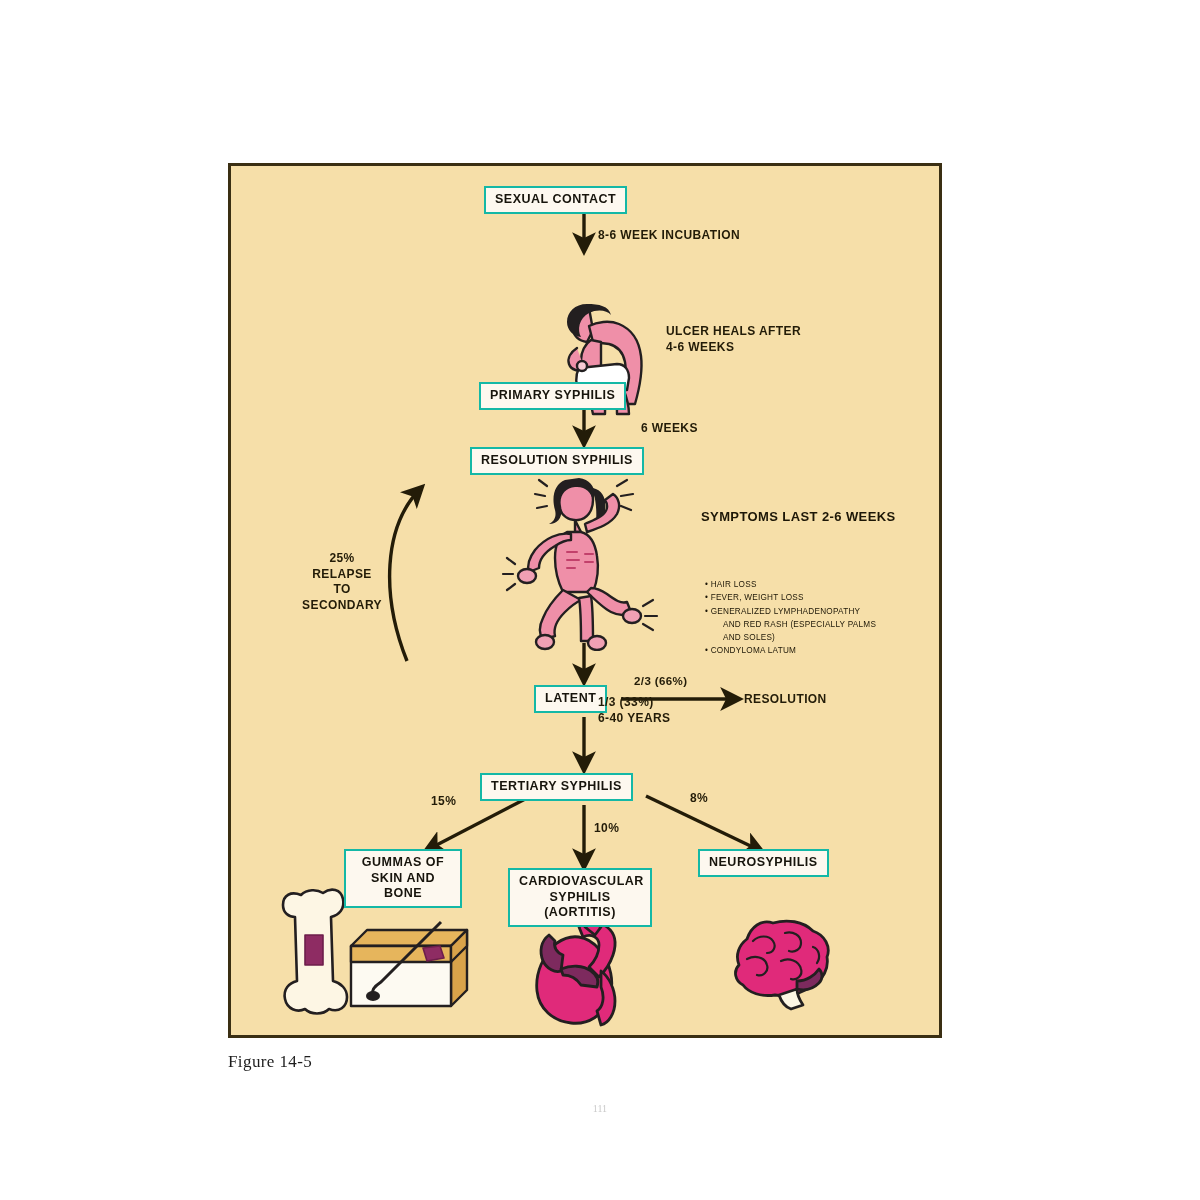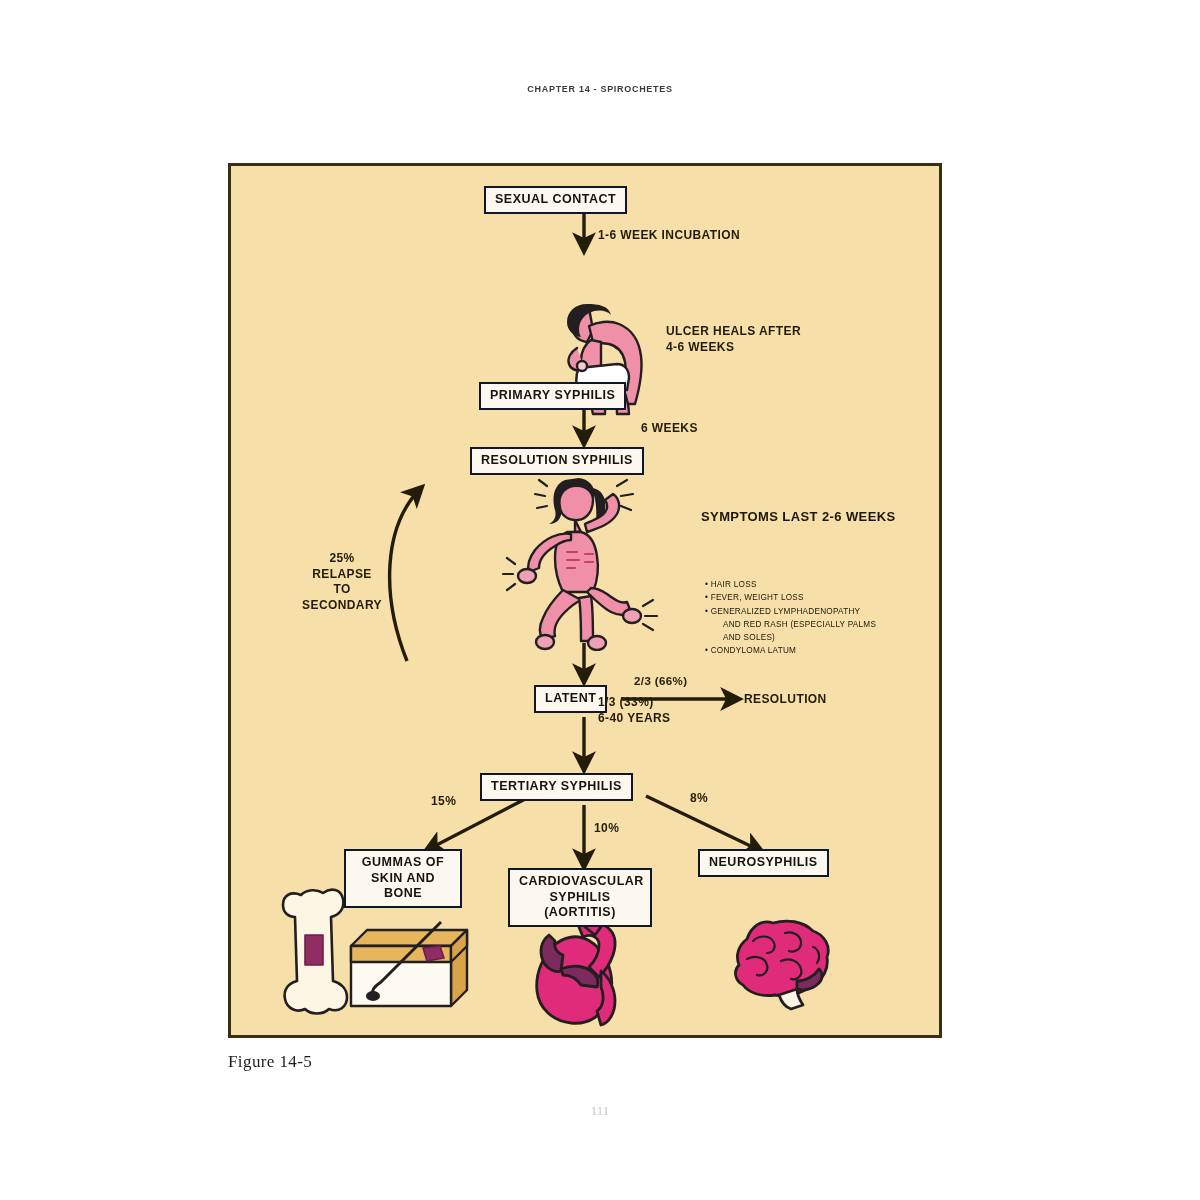--- a/index.html
+++ b/index.html
@@ -37,30 +37,30 @@
     left: 228px; top: 1052px;
     font-family: "Liberation Serif", serif;
     font-size: 17px;
     color: #1d1d1d;
     letter-spacing: 0.4px;
   }
   .page-number {
     position: absolute;
     left: 0; top: 1103px; width: 1200px;
     text-align: center;
-    font-size: 13px;
+    font-size: 10px;
     color: #c9c9c9;
     font-family: "Liberation Serif", serif;
   }
 
   
   .node {
     position: absolute;
     background: #fdf8ef;
-    border: 2px solid #0f172a;
+    border: 2px solid #14b8a6;
     color: #17140c;
     font-weight: 700;
     font-size: 12.5px;
     letter-spacing: 0.5px;
     text-align: center;
     line-height: 1.25;
     padding: 4px 9px;
     box-sizing: border-box;
     white-space: nowrap;
   }
@@ -106,21 +106,20 @@
     overflow: visible;
     pointer-events: none;
   }
   .art { position: absolute; }
 </style>
 </head>
 <body>
 
 <div class="page">
 
-  <div class="running-head">CHAPTER 14 - SPIROCHETES</div>
 
   <div class="figure-panel">
 
     <svg class="overlay" viewBox="0 0 714 875">
       <defs>
         <marker id="ah" viewBox="0 0 12 12" refX="9" refY="6" markerWidth="7" markerHeight="7" orient="auto-start-reverse">
           <path d="M0,0 L12,6 L0,12 L3,6 z" fill="#231c08"></path>
         </marker>
       </defs>
       <g stroke="#231c08" stroke-width="3.4" fill="none" marker-end="url(#ah)">
@@ -228,21 +227,21 @@
     <div class="node" style="left:248px; top:216px;">PRIMARY SYPHILIS</div>
     <div class="node" style="left:239px; top:281px;">RESOLUTION SYPHILIS</div>
     <div class="node" style="left:303px; top:519px;">LATENT</div>
     <div class="node" style="left:249px; top:607px;">TERTIARY SYPHILIS</div>
     <div class="node two-line" style="left:277px; top:702px; width:144px;">CARDIOVASCULAR
 SYPHILIS (AORTITIS)</div>
     <div class="node two-line" style="left:113px; top:683px; width:118px;">GUMMAS OF
 SKIN AND BONE</div>
     <div class="node" style="left:467px; top:683px;">NEUROSYPHILIS</div>
 
-    <div class="lbl" style="left:367px; top:62px;">1-6 WEEK INCUBATION</div>
+    <div class="lbl" style="left:367px; top:62px;">8-6 WEEK INCUBATION</div>
     <div class="lbl" style="left:435px; top:158px;">ULCER HEALS AFTER
 4-6 WEEKS</div>
     <div class="lbl" style="left:410px; top:255px;">6 WEEKS</div>
     <div class="lbl center" style="left:55px; top:385px; width:112px;">25%
 RELAPSE
 TO
 SECONDARY</div>
     <div class="lbl small" style="left:403px; top:508px;">2/3 (66%)</div>
     <div class="lbl" style="left:513px; top:526px;">RESOLUTION</div>
     <div class="lbl" style="left:367px; top:529px;">1/3 (33%)

